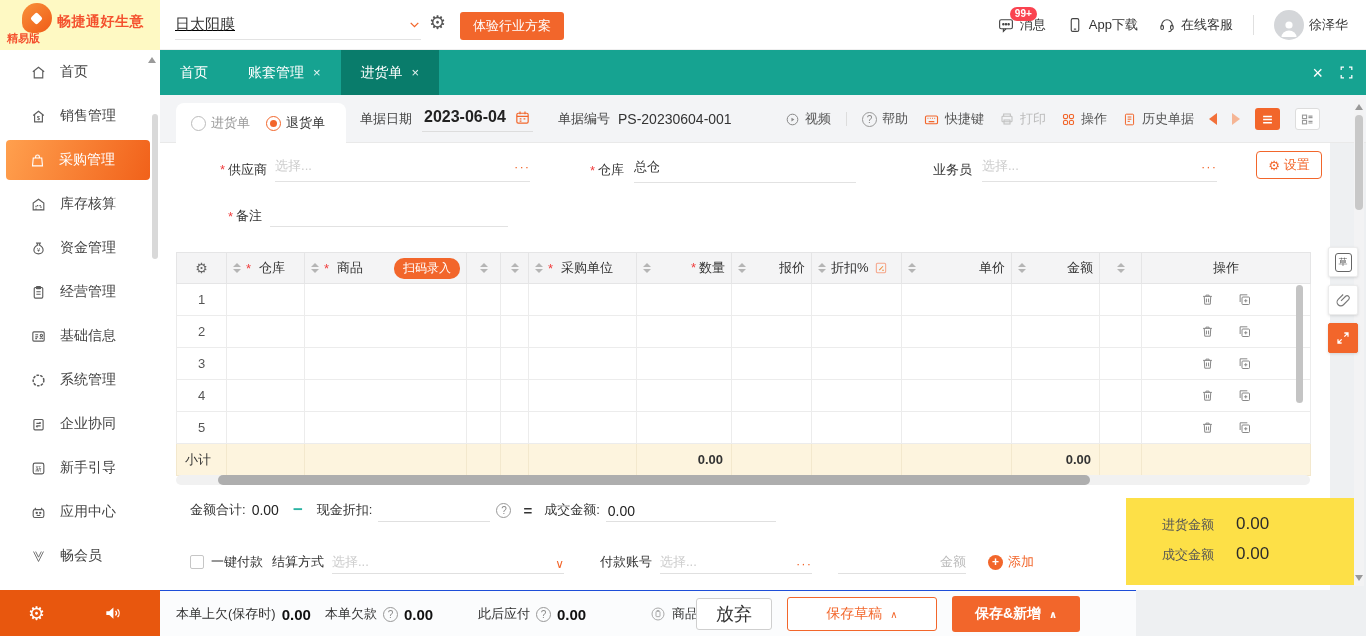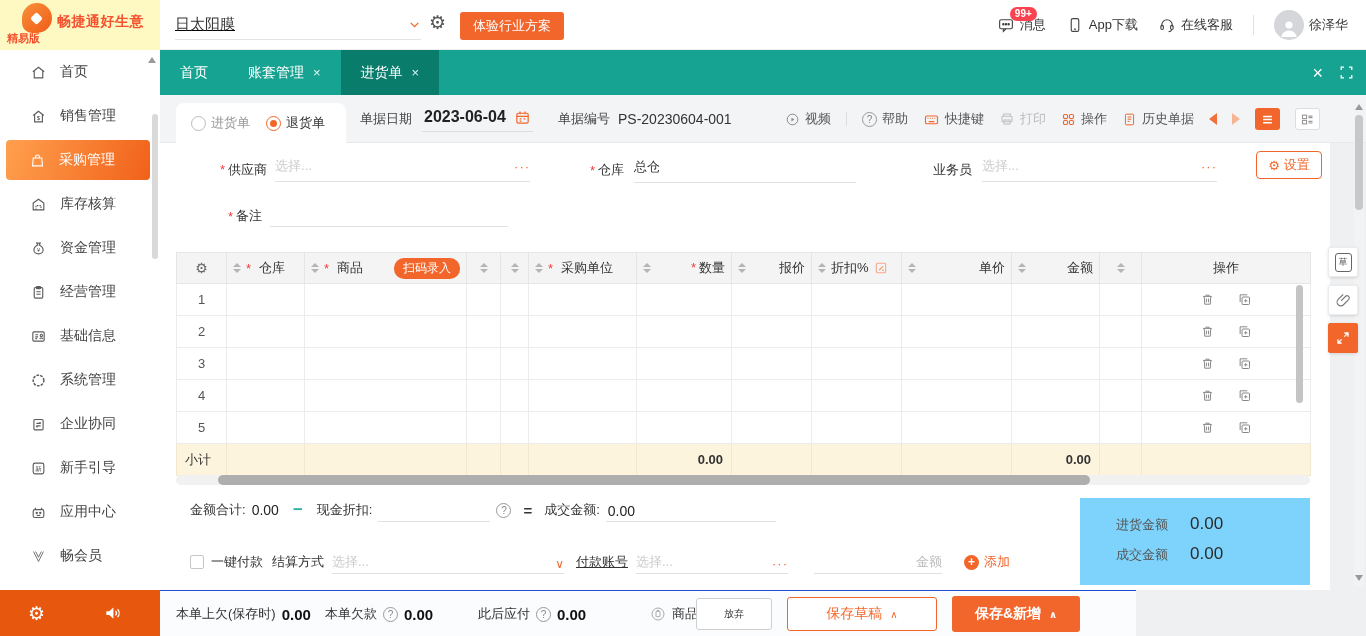--- a/index.html
+++ b/index.html
@@ -112,42 +112,42 @@
   .sumrow .v{font-size:14px;color:#222;margin-left:6px;}
   .minus{color:#2ab3a3;font-weight:bold;font-size:17px;margin:0 14px;}
   .equals{color:#333;font-weight:bold;font-size:15px;margin:0 12px;}
   .iline{height:24px;border-bottom:1px solid #e0e0e0;display:flex;align-items:flex-end;justify-content:flex-end;padding-bottom:2px;}
   .payrow{position:absolute;left:30px;top:404px;height:30px;display:flex;align-items:center;}
   .cb{width:14px;height:14px;border:1px solid #c6c6c6;border-radius:2px;background:#fff;flex:none;cursor:pointer;}
   .cb.on{background:#f2662b;border-color:#f2662b;color:#fff;font-size:11px;line-height:13px;text-align:center;}
   .chev{color:#f2662b;font-size:12px;}
   .plus-c{width:15px;height:15px;border-radius:50%;background:#f2662b;color:#fff;font-size:12px;line-height:15px;text-align:center;font-weight:bold;}
   .addlbl{color:#f2662b;font-size:13px;margin-left:5px;}
-  .panel{position:absolute;left:920px;top:355px;width:230px;height:87px;background:#7dd3fc;}
+  .panel{position:absolute;left:966px;top:355px;width:230px;height:87px;background:#fde047;}
   .prow{position:absolute;left:36px;display:flex;align-items:baseline;gap:22px;}
   .prow .pl{font-size:13px;color:#555;}
   .prow .pv{font-size:17px;color:#2b2b2b;}
   
   .rscroll{position:absolute;right:2px;top:4px;width:10px;height:487px;background:#f3f3f4;z-index:5;}
   .rscroll .a{position:absolute;left:1px;width:0;height:0;border-left:4px solid transparent;border-right:4px solid transparent;}
   .rscroll .au{top:5px;border-bottom:6px solid #999;}
   .rscroll .ad{bottom:5px;border-top:6px solid #999;}
   .rthumb{position:absolute;left:1px;top:16px;width:8px;height:95px;background:#c8c8c8;border-radius:4px;}
   .floaties{position:absolute;right:8px;top:152px;width:30px;z-index:6;display:flex;flex-direction:column;gap:8px;}
   .fbtn{width:30px;height:30px;background:#fff;border:1px solid #ececec;box-shadow:0 1px 3px rgba(0,0,0,.12);border-radius:2px;display:flex;align-items:center;justify-content:center;cursor:pointer;}
   .fbtn.orange{background:#f2662b;border-color:#f2662b;}
   .draft-glyph{width:17px;height:19px;border:1.4px solid #666;border-radius:3px;font-size:9px;color:#555;display:flex;align-items:center;justify-content:center;}
   
   .footer{position:absolute;left:0;top:590px;width:1136px;height:46px;background:#fbfcfd;border-top:1px solid #1d4ed8;z-index:25;}
   .fstat{position:absolute;top:0;height:46px;display:flex;align-items:center;gap:6px;}
   .fsl{font-size:13px;color:#333;}
   .fsv{font-size:15px;font-weight:bold;color:#111;}
   .orange-num{color:#f2662b;}
   .fbtns{position:absolute;right:56px;top:0;height:46px;display:flex;align-items:center;gap:15px;}
-  .btn-plain{width:76px;height:32px;background:#fff;border:1px solid #cfcfcf;border-radius:3px;font-size:10px;color:#333;cursor:pointer;}
+  .btn-plain{width:76px;height:32px;background:#fff;border:1px solid #cfcfcf;border-radius:3px;font-size:18px;color:#333;cursor:pointer;}
   .btn-ghost{width:150px;height:34px;background:#fff;border:1px solid #f2662b;border-radius:3px;font-size:14px;color:#f2662b;cursor:pointer;display:flex;align-items:center;justify-content:center;gap:8px;}
   .btn-solid{width:128px;height:36px;background:#f2662b;border:none;border-radius:3px;font-size:14px;color:#fff;cursor:pointer;display:flex;align-items:center;justify-content:center;gap:8px;font-weight:bold;}
   .caret{font-size:10px;}
 </style>
 </head>
 <body>
 
 <div class="app">
 
   <header class="topbar">
@@ -757,21 +757,21 @@
       </div>
 
       <div class="payrow">
         <span class="cb"></span>
         <span class="flabel" style="margin-left:7px;">一键付款</span>
         <span class="flabel" style="margin-left:9px;">结算方式</span>
         <span class="iline" style="width:232px;margin-left:8px;justify-content:space-between;">
           <span class="ph">选择...</span>
           <span class="chev">∨</span>
         </span>
-        <span class="flabel" style="margin-left:12px;text-decoration:underline;">付款账号</span>
+        <span class="flabel" style="margin-left:36px;">付款账号</span>
         <span class="iline" style="width:152px;margin-left:8px;justify-content:space-between;">
           <span class="ph">选择...</span>
           <span class="dots">···</span>
         </span>
         <span class="iline" style="width:128px;margin-left:26px;">
           <span class="ph" style="color:#bbb;">金额</span>
         </span>
         <span style="display:flex;align-items:center;margin-left:22px;cursor:pointer;">
           <span class="plus-c">+</span>
           <span class="addlbl">添加</span>

